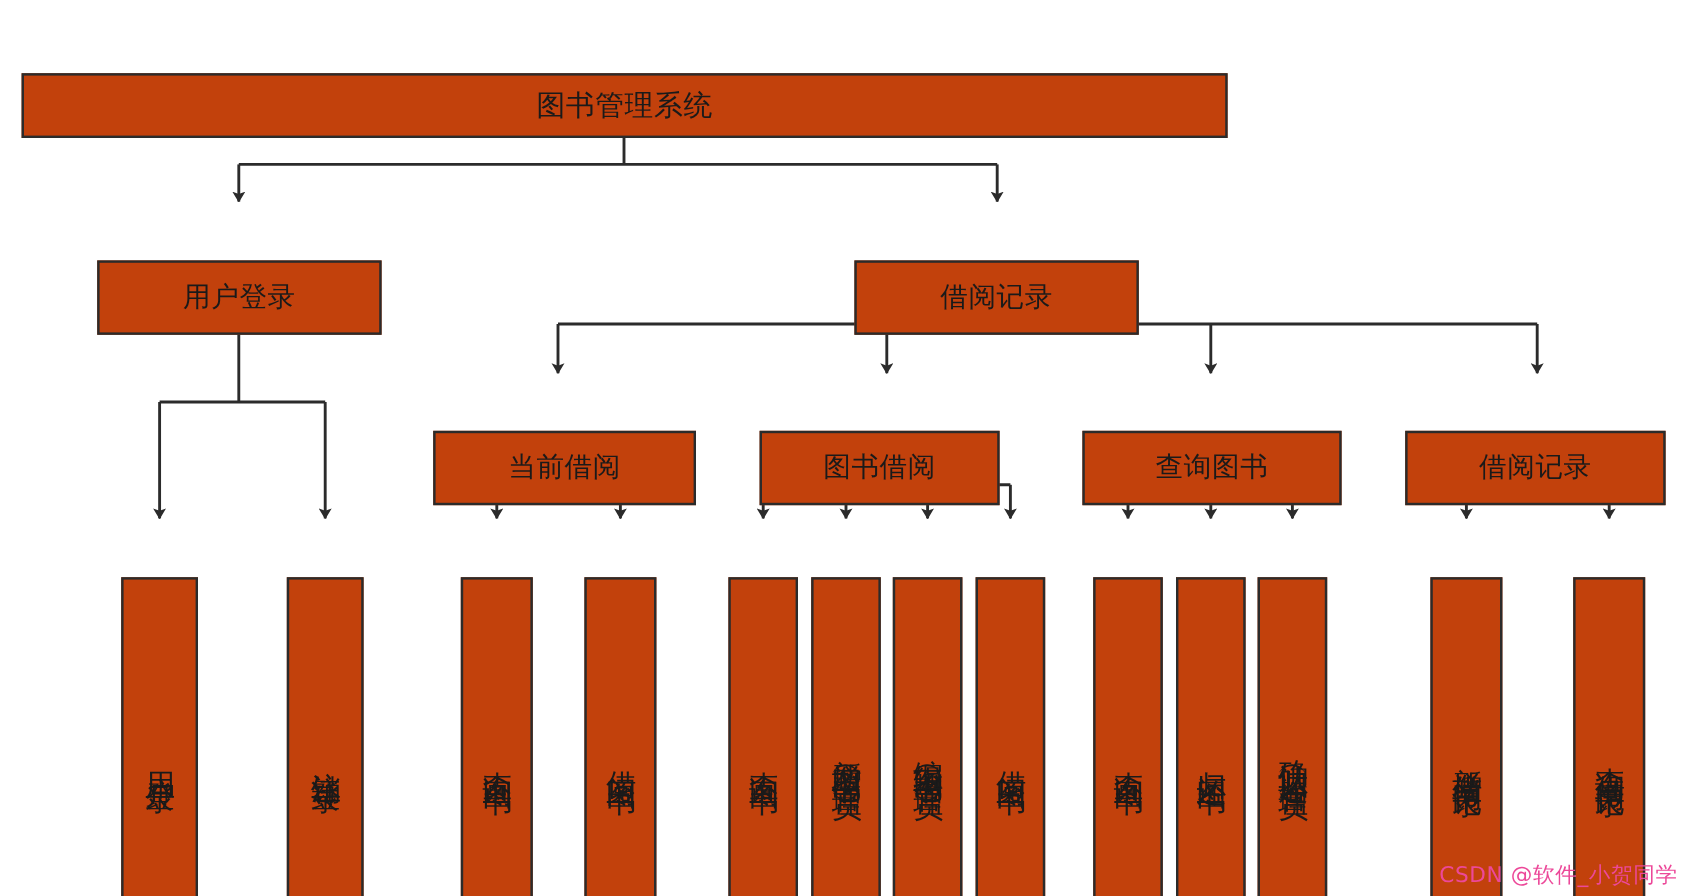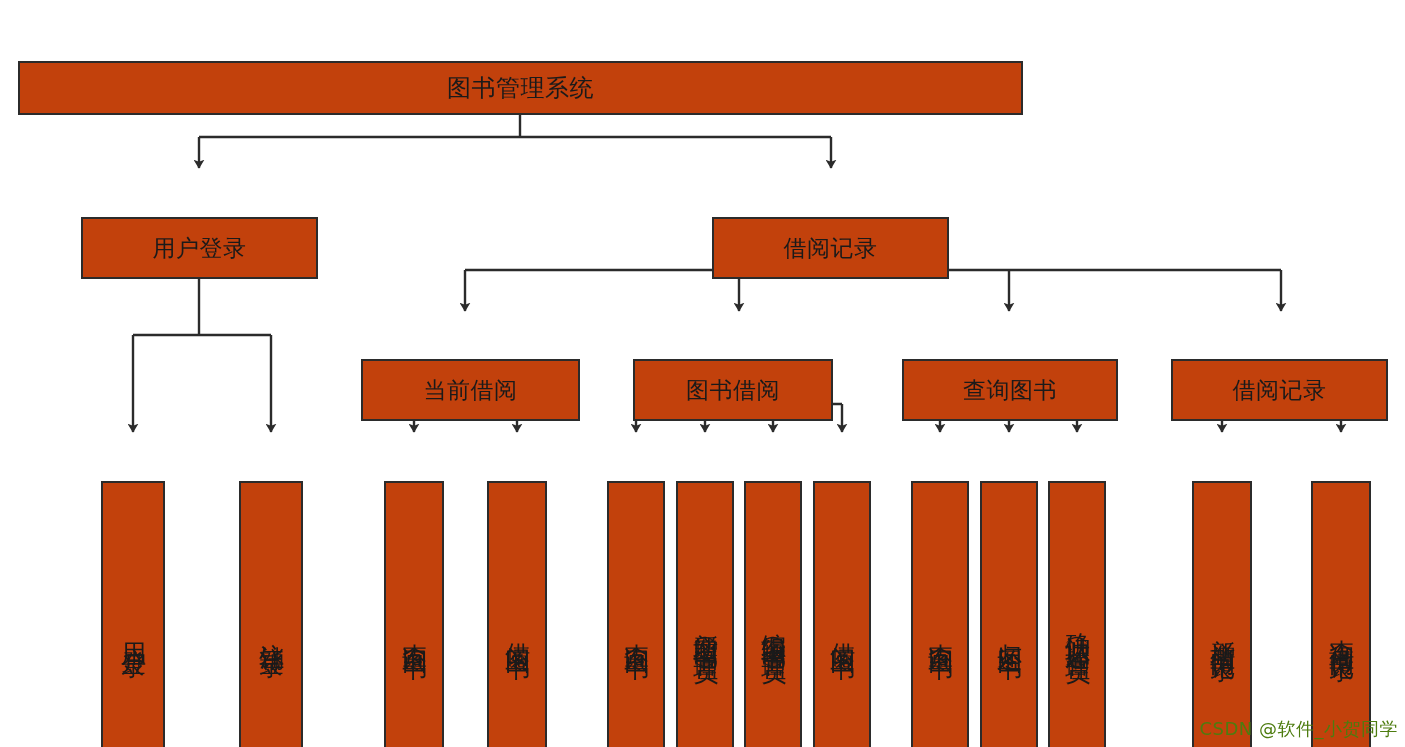--- a/index.html
+++ b/index.html
@@ -60,21 +60,21 @@
     font-size: 25px;
     line-height: 1.05;
     letter-spacing: 4px;
     max-height: 286px;
   }
   #watermark {
     position: absolute;
     right: 7px;
     bottom: 6px;
     font-size: 18px;
-    color: #4d7c0f;
+    color: #ec4899;
     white-space: nowrap;
     letter-spacing: 0.5px;
     pointer-events: none;
   }
 </style>
 </head>
 <body>
 
 <div id="canvas">
 

